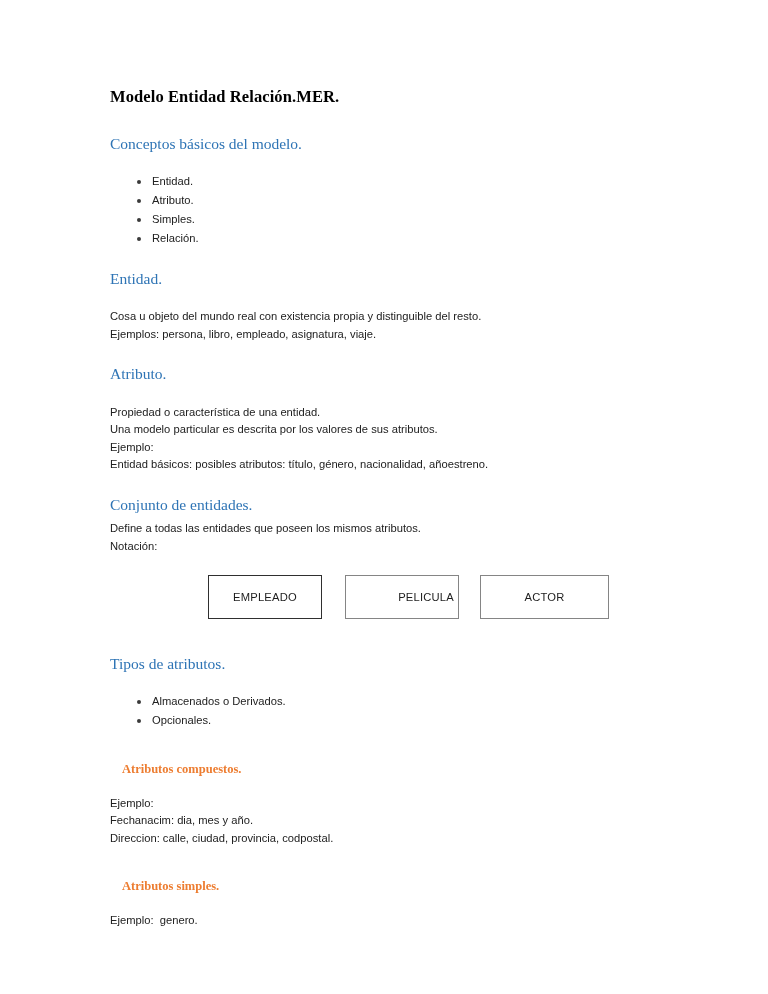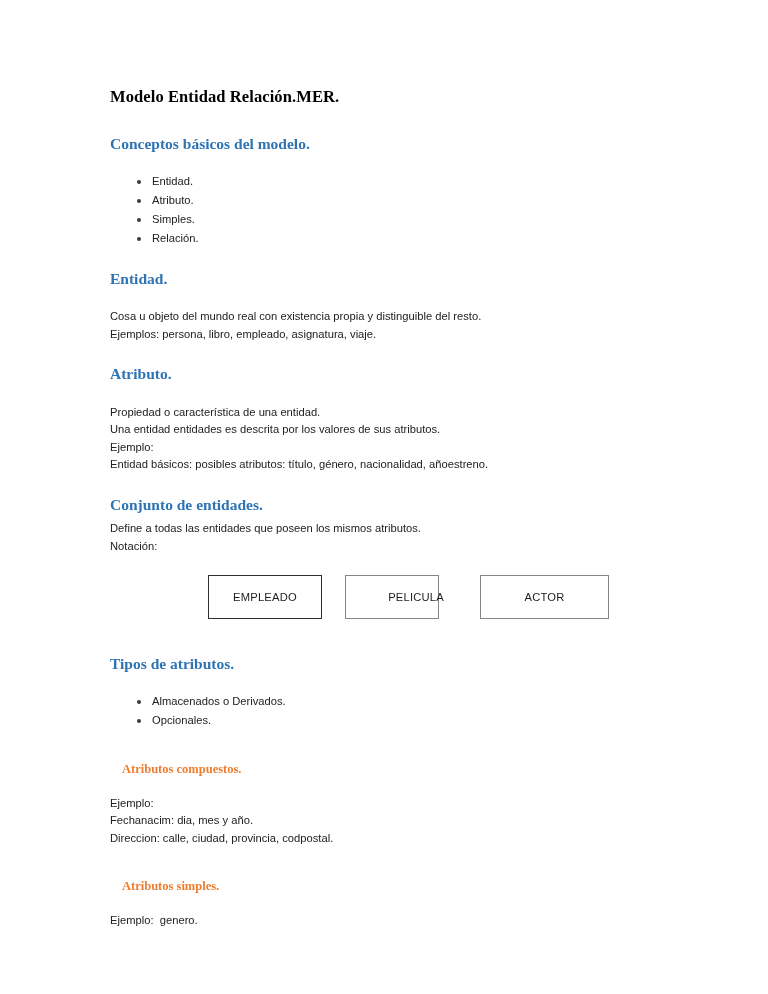--- a/index.html
+++ b/index.html
@@ -35,21 +35,21 @@
     font-size: 16.5px;
     line-height: 1.15;
     color: #000000;
     margin: 0 0 0 0;
     letter-spacing: .1px;
   }
 
   
   .h-blue {
     font-family: "Liberation Serif", serif;
-    font-weight: bold;
+    font-weight: normal;
     font-size: 15.5px;
     line-height: 1.2;
     color: #2e74b5;
     margin: 0;
   }
   .h-orange {
     font-family: "Liberation Serif", serif;
     font-weight: bold;
     font-size: 12.5px;
     line-height: 1.2;
@@ -106,21 +106,21 @@
     background: #ffffff;
     display: flex;
     align-items: center;
     justify-content: center;
     font-family: "Liberation Sans", sans-serif;
     font-size: 11.2px;
     color: #1d1d1d;
     letter-spacing: .2px;
   }
   .ent-box.b1 { left: 98px;  width: 114px; border: 1.4px solid #2f2f2f; }
-  .ent-box.b2 { left: 235px; width: 94px; border: 1.1px solid #858585; padding-left: 48px; }
+  .ent-box.b2 { left: 235px; width: 114px; border: 1.1px solid #858585; padding-left: 48px; }
   .ent-box.b3 { left: 370px; width: 129px; border: 1.1px solid #858585; }
 
   
   .gap-18 { height: 18px; }
   .gap-20 { height: 20px; }
   .gap-22 { height: 22px; }
   .gap-6  { height: 6px; }
   .gap-28 { height: 28px; }
   .gap-34 { height: 34px; }
 </style>
@@ -147,21 +147,21 @@
   <h2 class="h-blue">Entidad.</h2>
   <div class="gap-20"></div>
   <p class="p">Cosa u objeto del mundo real con existencia propia y distinguible del resto.</p>
   <p class="p">Ejemplos: persona, libro, empleado, asignatura, viaje.</p>
 
   <div class="gap-22"></div>
 
   <h2 class="h-blue">Atributo.</h2>
   <div class="gap-20"></div>
   <p class="p">Propiedad o característica de una entidad.</p>
-  <p class="p">Una entidad entidades es descrita por los valores de sus atributos.</p>
+  <p class="p">Una modelo particular es descrita por los valores de sus atributos.</p>
   <p class="p">Ejemplo:</p>
   <p class="p">Entidad básicos: posibles atributos: título, género, nacionalidad, añoestreno.</p>
 
   <div class="gap-22"></div>
 
   <h2 class="h-blue">Conjunto de entidades.</h2>
   <div class="gap-6"></div>
   <p class="p">Define a todas las entidades que poseen los mismos atributos.</p>
   <p class="p">Notación:</p>
 

